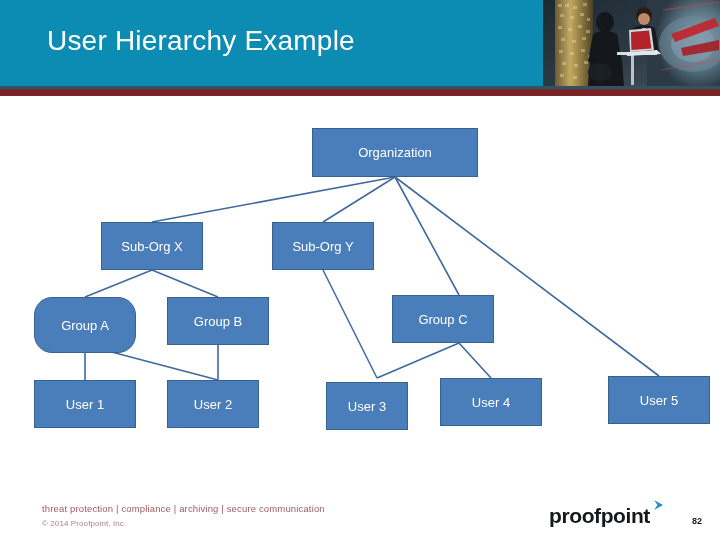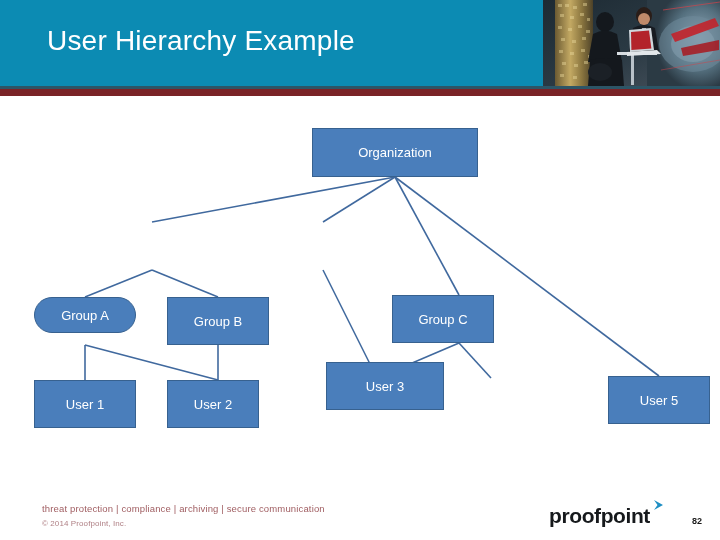--- a/index.html
+++ b/index.html
@@ -238,37 +238,46 @@
         <line x1="65" y1="249" x2="65" y2="284" stroke="#40699e" stroke-width="1.6"></line>
         <line x1="65" y1="249" x2="198" y2="284" stroke="#40699e" stroke-width="1.6"></line>
         <line x1="198" y1="249" x2="198" y2="284" stroke="#40699e" stroke-width="1.6"></line>
         <line x1="439" y1="247" x2="357" y2="282" stroke="#40699e" stroke-width="1.6"></line>
         <line x1="439" y1="247" x2="471" y2="282" stroke="#40699e" stroke-width="1.6"></line>
       </svg>
 
   <div class="node" style="left: 292px; top: 32px; width: 166px; height: 49px; background: rgb(74, 126, 187); border-color: rgb(55, 97, 143);">
         <span>Organization</span>
       </div>
-      <div class="node" style="left: 14px; top: 201px; width: 102px; height: 36px; background: rgb(74, 126, 187); border-color: rgb(55, 97, 143); border-radius: 18px;">
+      <div class="node" style="left: 81px; top: 126px; width: 102px; height: 48px; background: rgb(74, 126, 187); border-color: rgb(55, 97, 143);">
+        <span>Sub-Org X</span>
+      </div>
+      <div class="node" style="left: 252px; top: 126px; width: 102px; height: 48px; background: rgb(74, 126, 187); border-color: rgb(55, 97, 143);">
+        <span>Sub-Org Y</span>
+      </div>
+      <div class="node" style="left: 14px; top: 201px; width: 102px; height: 56px; background: rgb(74, 126, 187); border-color: rgb(55, 97, 143); border-radius: 18px;">
         <span>Group A</span>
       </div>
       <div class="node" style="left: 147px; top: 201px; width: 102px; height: 48px; background: rgb(74, 126, 187); border-color: rgb(55, 97, 143);">
         <span>Group B</span>
       </div>
       <div class="node" style="left: 372px; top: 199px; width: 102px; height: 48px; background: rgb(74, 126, 187); border-color: rgb(55, 97, 143);">
         <span>Group C</span>
       </div>
       <div class="node" style="left: 14px; top: 284px; width: 102px; height: 48px; background: rgb(74, 126, 187); border-color: rgb(55, 97, 143);">
         <span>User 1</span>
       </div>
       <div class="node" style="left: 147px; top: 284px; width: 92px; height: 48px; background: rgb(74, 126, 187); border-color: rgb(55, 97, 143);">
         <span>User 2</span>
       </div>
-      <div class="node" style="left: 306px; top: 266px; width: 118px; height: 48px; background: rgb(74, 126, 187); border-color: rgb(55, 97, 143);">
+      <div class="node" style="left: 306px; top: 286px; width: 82px; height: 48px; background: rgb(74, 126, 187); border-color: rgb(55, 97, 143);">
         <span>User 3</span>
+      </div>
+      <div class="node" style="left: 420px; top: 282px; width: 102px; height: 48px; background: rgb(74, 126, 187); border-color: rgb(55, 97, 143);">
+        <span>User 4</span>
       </div>
       <div class="node" style="left: 588px; top: 280px; width: 102px; height: 48px; background: rgb(74, 126, 187); border-color: rgb(55, 97, 143);">
         <span>User 5</span>
       </div>
     </div>
 
   <div id="footer-tagline">threat protection | compliance | archiving | secure communication</div>
   <div id="footer-copyright">© 2014 Proofpoint, Inc.</div>
 
   <div id="logo">

